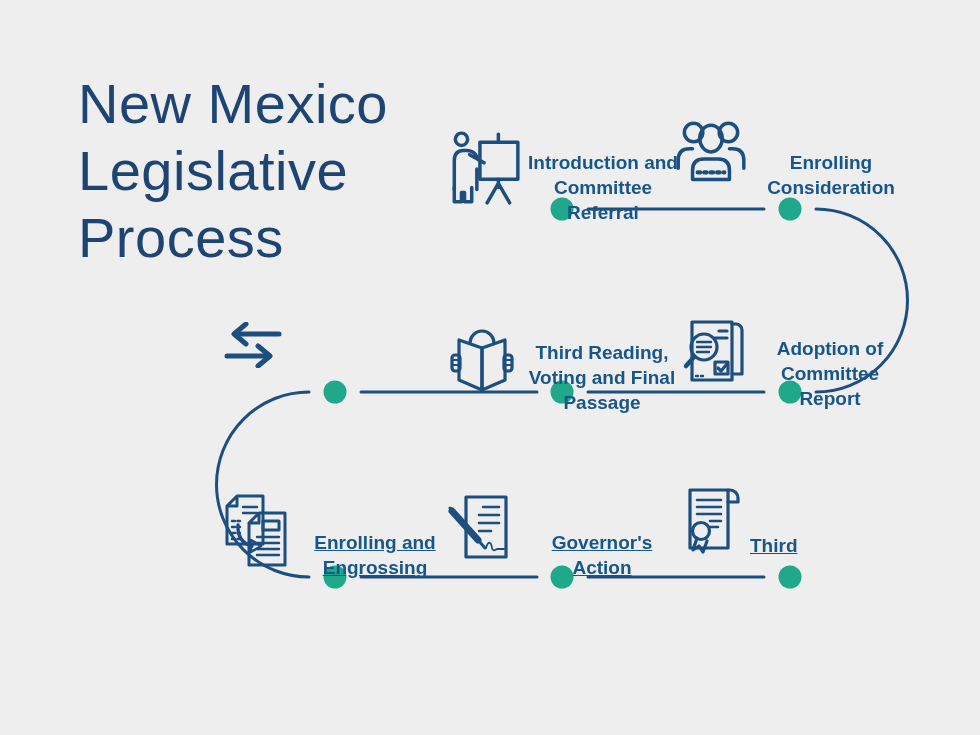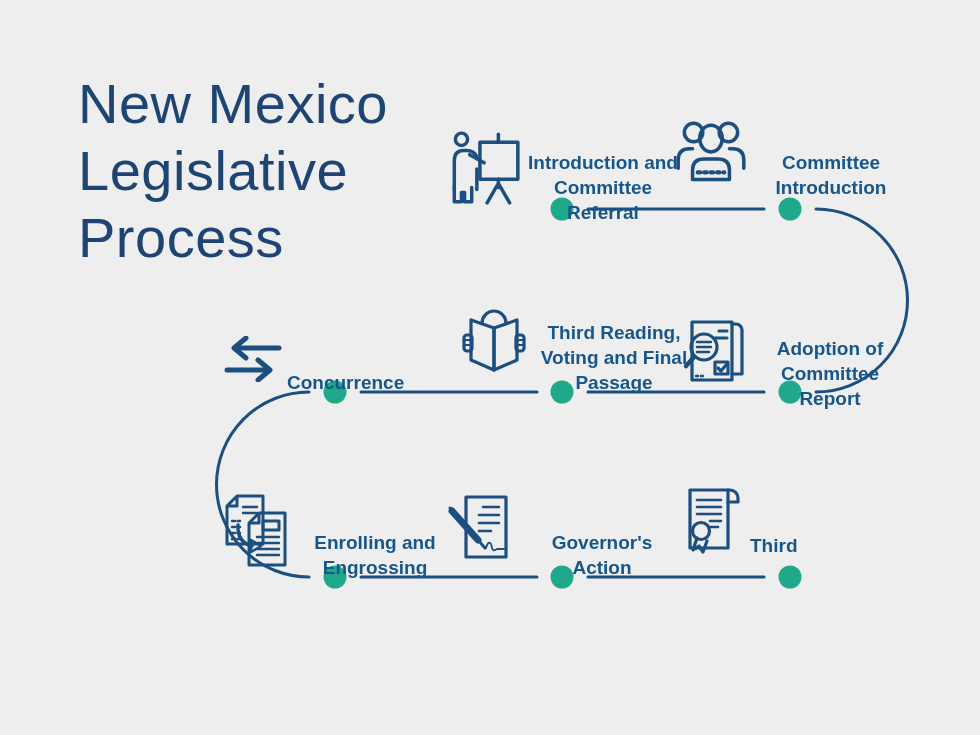--- a/index.html
+++ b/index.html
@@ -36,29 +36,29 @@
   .icon-box svg{stroke:currentColor;fill:none;stroke-linecap:round;stroke-linejoin:round;}
   .step-label{
     text-align:center;
     font-size:19px;font-weight:bold;line-height:1.32;
     color:var(--label);
   }
   
   .pos-intro      {left:442px;top:112px;}
   .pos-committee  {left:670px;top:112px;}
   .pos-adoption   {left:670px;top:296px;}
-  .pos-reading    {left:442px;top:280px;margin-left:12px;}
+  .pos-reading    {left:442px;top:300px;}
   .pos-concur     {left:215px;top:322px;}
   .pos-enrolling  {left:215px;top:482px;}
   .pos-governor   {left:442px;top:482px;}
   .pos-laws       {left:670px;top:482px;}
   .row1 .icon-box{height:82px;}  .row1 .step-label{margin-top:38px;}
   .row2 .icon-box{height:80px;}  .row2 .step-label{margin-top:40px;}
   .rowc .icon-box{height:46px;}  .rowc .step-label{margin-top:48px;}
-  .row3 .icon-box{height:80px;}  .row3 .step-label{margin-top:48px;}
+  .row3 .icon-box{height:80px;}  .row3 .step-label{margin-top:48px;text-decoration:underline;}
 </style>
 </head>
 <body>
 
 <div class="canvas">
 
   <h1 class="title">New Mexico Legislative Process</h1>
 
   <svg class="connectors" width="980" height="735" aria-hidden="true">
     <g>
@@ -103,21 +103,21 @@
       <svg width="82" height="82" viewBox="0 0 80 80" stroke-width="3.4">
         <circle cx="23" cy="17" r="9"></circle>
         <circle cx="57" cy="17" r="9"></circle>
         <path d="M8 52 v-8 q0-11 11-11 h3"></path>
         <path d="M72 52 v-8 q0-11 -11-11 h-3"></path>
         <ellipse cx="40" cy="23" rx="11" ry="13"></ellipse>
         <path d="M22 63 v-9 q0-11 11-11 h14 q11 0 11 11 v9 h-36 z"></path>
         <path d="M27 56 h26" stroke-dasharray="2.5 3.8" stroke-width="4"></path>
       </svg>
     </div>
-    <div class="step-label">Committee Introduction</div>
+    <div class="step-label">Enrolling Consideration</div>
   </div>
 
   <div class="step row2 pos-adoption">
     <div class="icon-box">
       <svg width="80" height="80" viewBox="0 0 80 80" stroke-width="3.2">
         <path d="M62 10 h4 a6 6 0 0 1 6 6 v44 h-10"></path>
         <rect x="22" y="8" width="40" height="58"></rect>
         <path d="M49 17 h8 M45 24 h12"></path>
         <circle cx="34" cy="33" r="13"></circle>
         <path d="M27 28 h14 M27 33 h14 M27 38 h12" stroke-width="2.4"></path>
@@ -148,21 +148,20 @@
 
   <div class="step rowc pos-concur">
     <div class="icon-box">
       <svg width="72" height="46" viewBox="0 0 72 46" stroke-width="5">
         <path d="M64 12 H21"></path>
         <path d="M31 2 L19 12 l12 10"></path>
         <path d="M12 34 H51"></path>
         <path d="M43 24 l12 10 -12 10"></path>
       </svg>
     </div>
-    <div class="step-label">Concurrence</div>
   </div>
 
   <div class="step row3 pos-enrolling">
     <div class="icon-box">
       <svg width="80" height="80" viewBox="0 0 80 80" stroke-width="3">
         <path d="M22 5 h26 v48 h-36 V15 z M22 5 v10 h-10"></path>
         <path d="M28 16 h14 M28 22 h14" stroke-width="2.4"></path>
         <path d="M17 30 h8 M17 36 h8 M17 42 h8 M17 48 h8" stroke-width="2.4" stroke-dasharray="3 2.5"></path>
         <path d="M44 22 h26 v52 h-36 V32 z M44 22 v10 h-10"></path>
         <rect x="48" y="30" width="16" height="9"></rect>

